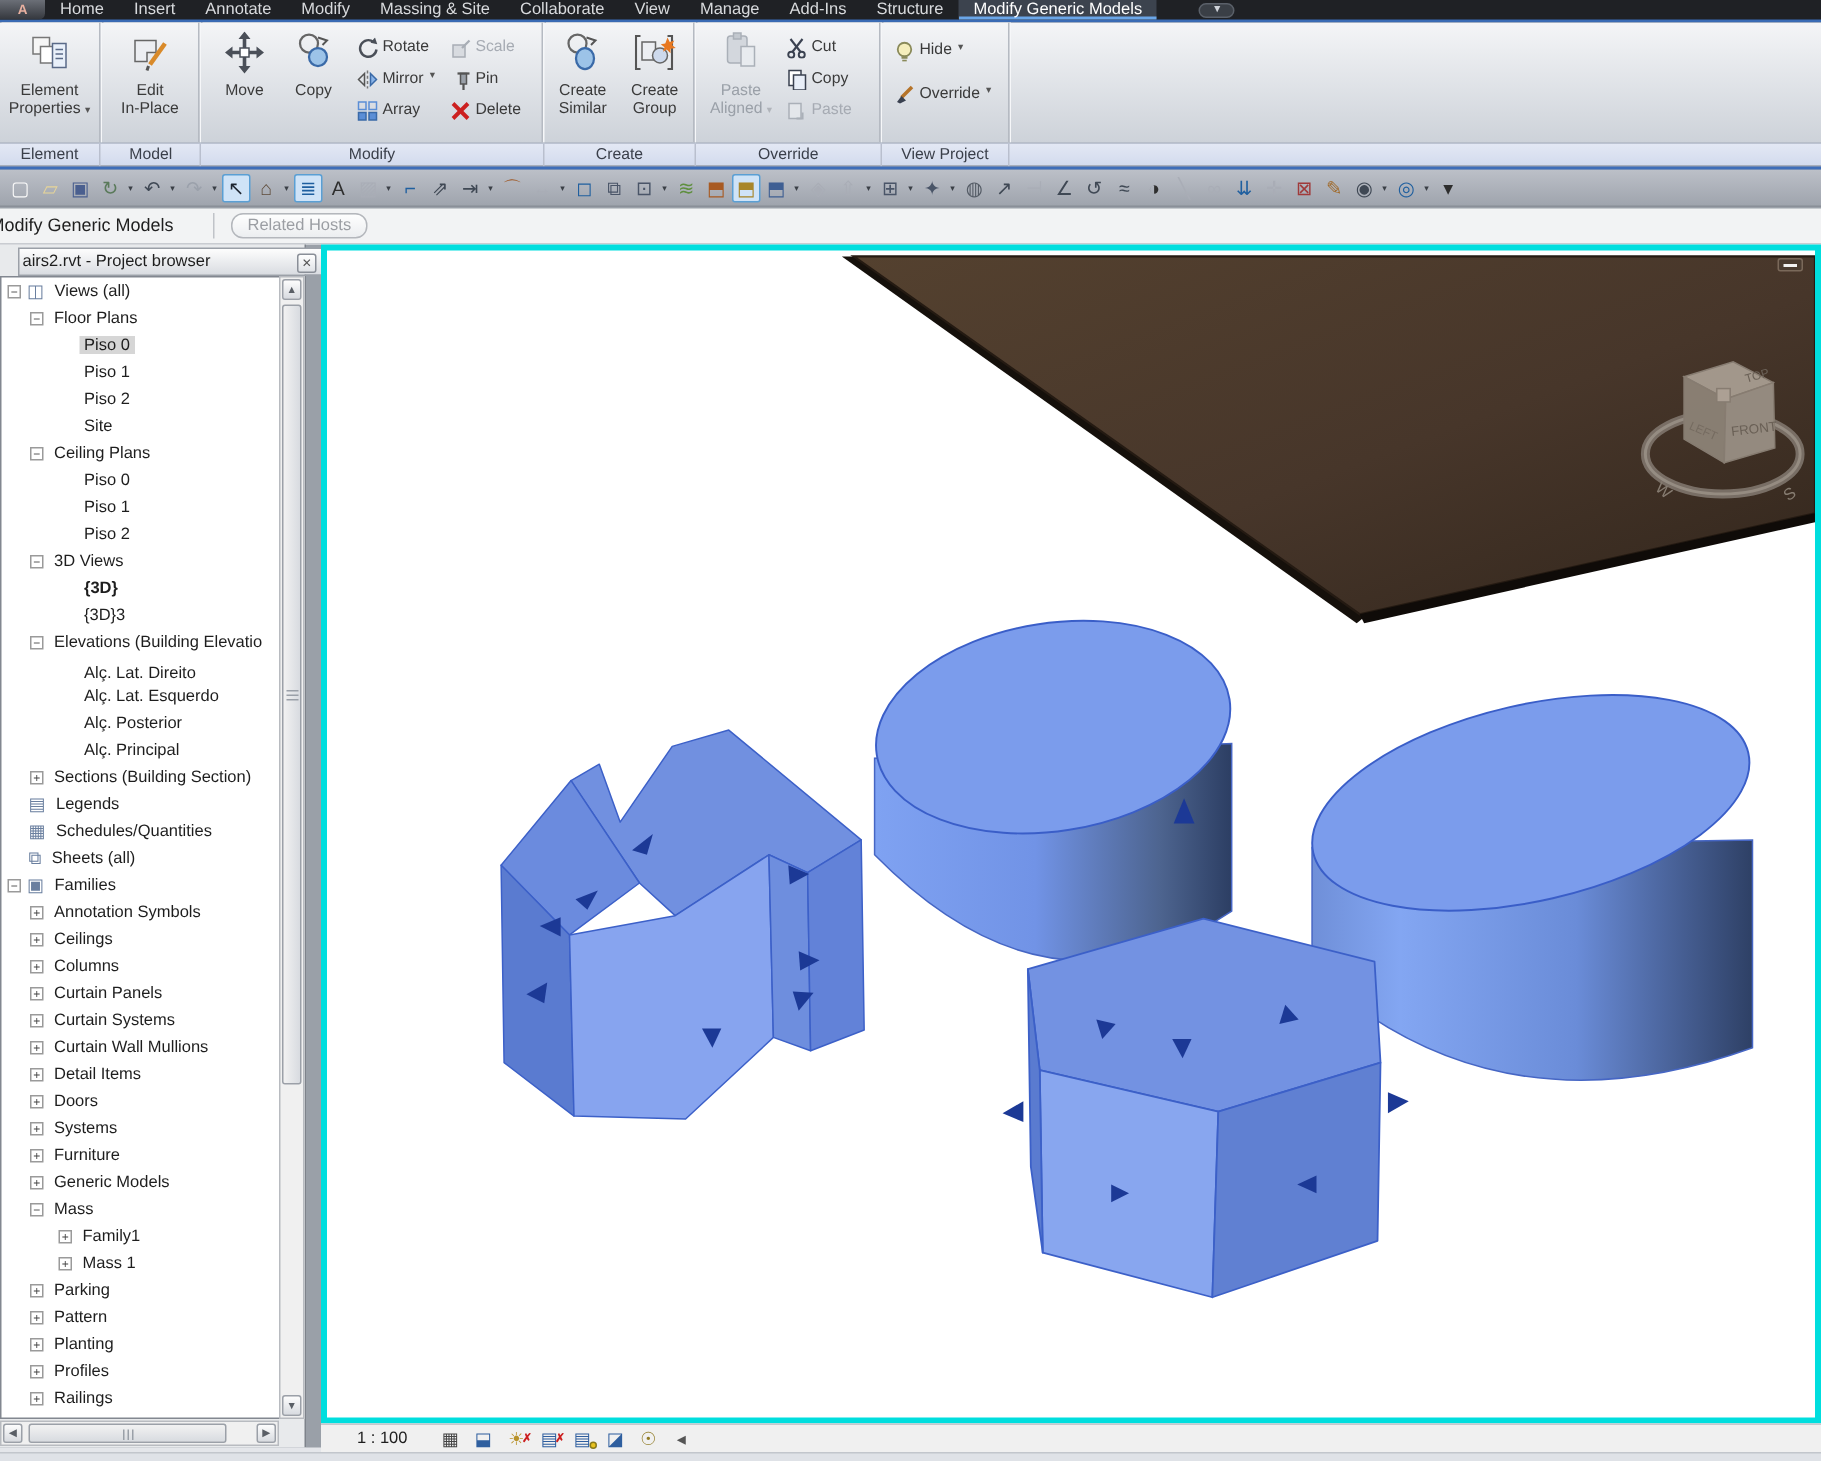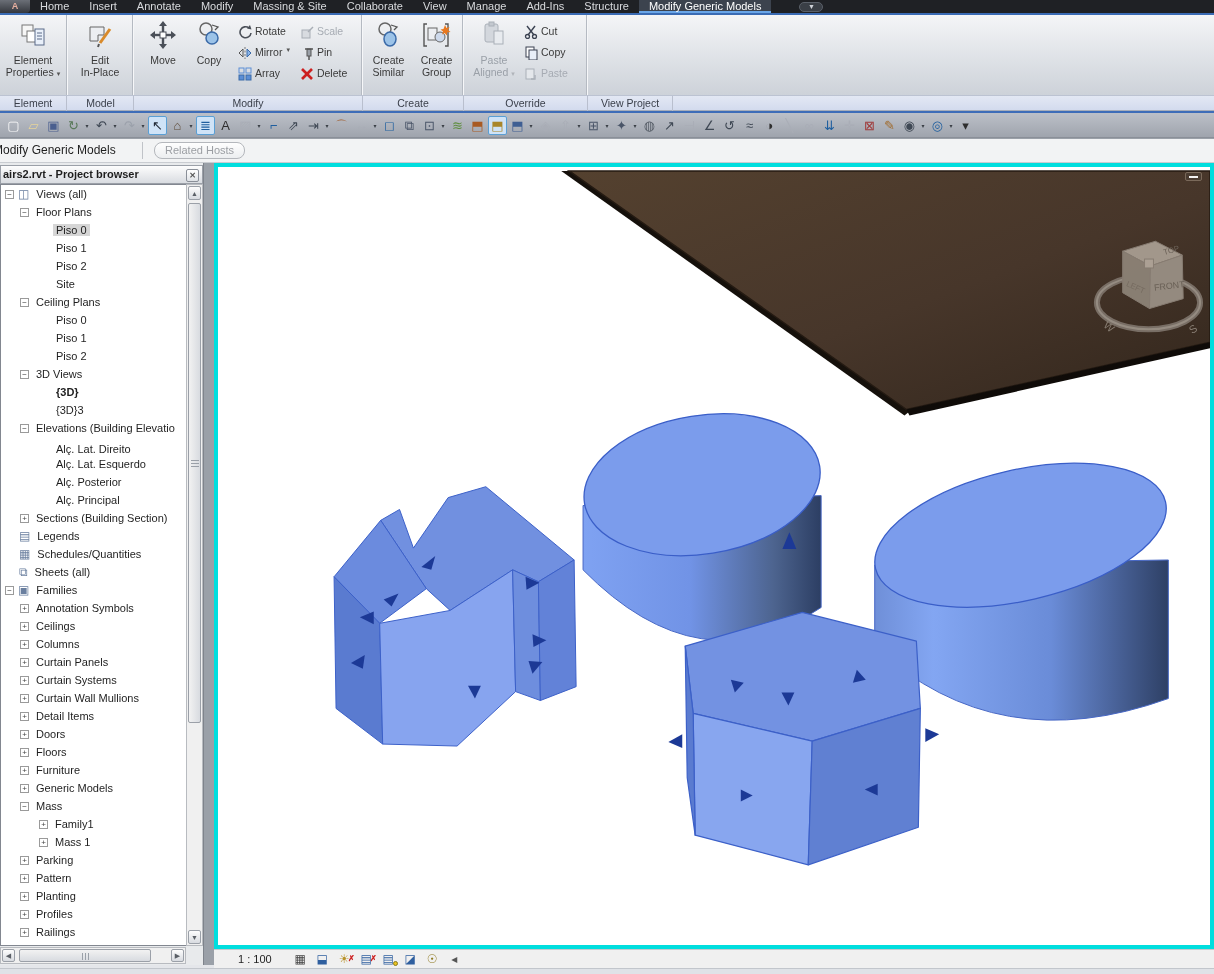--- a/index.html
+++ b/index.html
@@ -34,21 +34,21 @@
   .qdd { width:8px; font-size:6px; color:#3a3f46; text-align:center; }
 
   
   #modebar { position:absolute; left:0; top:139px; width:1214px; height:24px; background:#f2f3f4; border-bottom:1px solid #c9ccd1; }
   #modetitle { position:absolute; left:-7px; top:4px; font-size:12px; color:#1e1e1e; }
   #modesep { position:absolute; left:142px; top:3px; height:17px; width:1px; background:#c0c3c8; }
   #relatedbtn { position:absolute; left:154px; top:3px; height:17px; padding:0 10px; border:1px solid #b4b7bc; border-radius:8px; background:linear-gradient(#fefefe,#eceef0); color:#9b9ea3; font-size:11px; line-height:15px; }
 
   
   #browser { position:absolute; left:0; top:163px; width:204px; height:802px; background:#e8eaec; border-right:1px solid #7e838b; }
-  #btitle { position:absolute; left:0; top:2px; width:203px; height:19px; background:linear-gradient(#fdfdfd,#d9dce1); border:1px solid #9ba0a8; font-size:11px; color:#1e1e1e; line-height:17px; padding-left:2px;font-weight:bold; }
+  #btitle { position:absolute; left:12px; top:2px; width:203px; height:19px; background:linear-gradient(#fdfdfd,#d9dce1); border:1px solid #9ba0a8; font-size:11px; color:#1e1e1e; line-height:17px; padding-left:2px; }
   #bclose { position:absolute; right:3px; top:3px; width:13px; height:13px; border:1px solid #8a8f98; background:linear-gradient(#fff,#dfe2e6); border-radius:2px; font-size:8px; line-height:11px; text-align:center; color:#555; }
   #btree { position:absolute; left:0; top:21px; width:186px; height:762px; background:#fff; border:1px solid #828790; border-right:none; overflow:hidden; }
   .trow { height:18px; display:flex; align-items:center; font-size:11px; color:#1e1e1e; white-space:nowrap; }
   .trow .lbl { padding:0 3px; }
   .trow .lbl.sel { background:#d6d6d6; }
   .trow .lbl.bold { font-weight:bold; }
   .exp { width:9px; height:9px; border:1px solid #9a9a9a; background:#fff; font-size:8px; line-height:7px; text-align:center; color:#444; margin-right:4px; flex:none; }
   .ticon { font-size:12px; margin-right:4px; flex:none; }
   
   .sb { background:#f0f0f0; border:1px solid #b8bbc0; }
@@ -249,20 +249,41 @@
       <div class="smallbtn dis">
         <svg width="14" height="14">
             <rect x="2" y="2" width="8" height="10" fill="#e4e7eb" stroke="#aab0b8"></rect>
             <path d="M11,8 v4 h-4" fill="none" stroke="#aab0b8" stroke-width="1.4"></path>
           </svg>
         <span>Paste</span>
       </div>
     </div>
   </div>
 
+  <div class="panel" style="left:588px; width:85px; justify-content:flex-start; padding-left:8px;">
+    <div class="smallcol" style="gap:12px; padding-top:8px;">
+      <div class="smallbtn">
+        <svg width="14" height="14">
+            <circle cx="7" cy="6" r="4.5" fill="#f5eebc" stroke="#8a8a5a" stroke-width="1.2"></circle>
+            <line x1="5" y1="11.5" x2="9" y2="11.5" stroke="#8a8a5a" stroke-width="1.4"></line>
+            <line x1="5.5" y1="13.5" x2="8.5" y2="13.5" stroke="#8a8a5a" stroke-width="1.2"></line>
+          </svg>
+        <span>Hide</span>
+          <span class="dd">▾</span>
+      </div>
+      <div class="smallbtn">
+        <svg width="14" height="14">
+            <line x1="12" y1="2" x2="5" y2="9" stroke="#b5742a" stroke-width="2.4"></line>
+            <path d="M5,8 l3,3 -4,2 -2,-1 Z" fill="#3a4150"></path>
+          </svg>
+        <span>Override</span>
+          <span class="dd">▾</span>
+      </div>
+    </div>
+  </div>
 </div>
 <div id="panelrow">
   <div class="plabel" style="left:0; width:67px;">Element</div>
   <div class="plabel" style="left:68px; width:66px;">Model</div>
   <div class="plabel" style="left:134px; width:229px;">Modify</div>
   <div class="plabel" style="left:363px; width:101px;">Create</div>
   <div class="plabel" style="left:464px; width:124px;">Override</div>
   <div class="plabel" style="left:588px; width:85px;">View Project</div>
 </div>
 
@@ -532,21 +553,21 @@
       <div class="trow" style="padding-left: 19px;">
         <span class="exp">+</span>
         <span class="lbl">Detail Items</span>
       </div>
       <div class="trow" style="padding-left: 19px;">
         <span class="exp">+</span>
         <span class="lbl">Doors</span>
       </div>
       <div class="trow" style="padding-left: 19px;">
         <span class="exp">+</span>
-        <span class="lbl">Floors</span>
+        <span class="lbl">Systems</span>
       </div>
       <div class="trow" style="padding-left: 19px;">
         <span class="exp">+</span>
         <span class="lbl">Furniture</span>
       </div>
       <div class="trow" style="padding-left: 19px;">
         <span class="exp">+</span>
         <span class="lbl">Generic Models</span>
       </div>
       <div class="trow" style="padding-left: 19px;">

